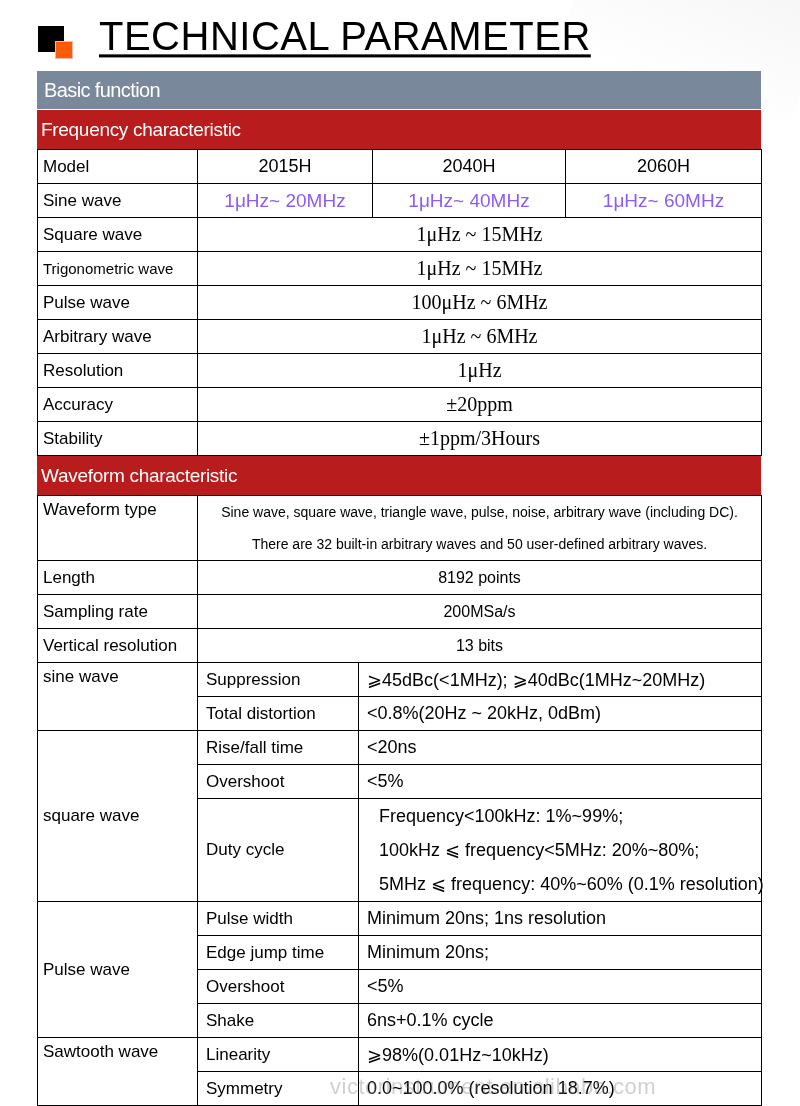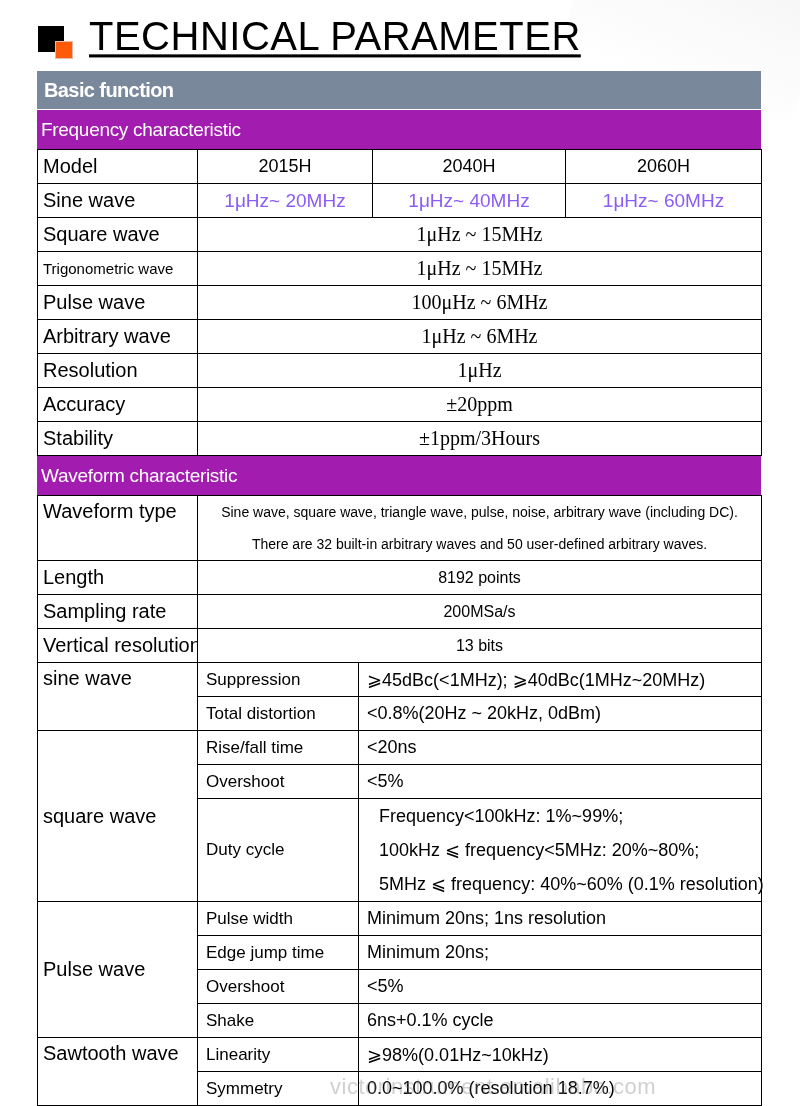--- a/index.html
+++ b/index.html
@@ -2,29 +2,29 @@
 <html><head>
   <meta charset="utf-8">
   <style>
     html, body { margin: 0; padding: 0; background: #ffffff; }
     body { width: 800px; height: 1106px; position: relative; overflow: hidden; font-family: "Liberation Sans", sans-serif; color: #000; }
     .bg-sheen { position: absolute; left: 560px; top: -40px; width: 260px; height: 160px; background: linear-gradient(200deg, #f3f3f3 0%, #ffffff 70%); transform: skewX(-20deg); }
     .title { position: absolute; left: 38px; top: 8px; height: 50px; display: flex; align-items: flex-end; }
     .title-icon { position: relative; width: 40px; height: 40px; }
     .title-icon .sq-black { position: absolute; left: 0; top: 8px; width: 26px; height: 26px; background: #000; }
     .title-icon .sq-orange { position: absolute; left: 17px; top: 23px; width: 18px; height: 18px; background: #ff5a08; border: 1px solid #e8b9a8; box-sizing: border-box; }
-    .title-text { font-family: "Liberation Sans", sans-serif; font-size: 40px; letter-spacing: 0.5px; text-decoration: underline; text-decoration-thickness: 3px; text-underline-offset: 4px; line-height: 44px; margin-left: 11px; transform: scaleY(1.02); }
+    .title-text { font-family: "Liberation Sans", sans-serif; font-size: 40px; letter-spacing: 0.5px; text-decoration: underline; text-decoration-thickness: 3px; text-underline-offset: 4px; line-height: 44px; margin-left: 21px; transform: scaleY(1.02); }
 
     .sheet { position: absolute; left: 37px; top: 71px; width: 724px; }
-    .band-dark { height: 38px; background: #7a889b; color: #fff; font-weight: bold; font-size: 20px; line-height: 38px; padding-left: 7px; border-bottom: 1px solid #fff; font-family: "Liberation Sans", sans-serif; transform-origin: left; letter-spacing: -0.6px; }
-    .band-light { height: 39px; background: #a21caf; color: #fff; font-size: 19px; line-height: 40px; padding-left: 4px; letter-spacing: -0.3px; }
+    .band-dark { height: 38px; background: #7a889b; color: #fff; font-weight: normal; font-size: 20px; line-height: 38px; padding-left: 7px; border-bottom: 1px solid #fff; font-family: "Liberation Sans", sans-serif; transform-origin: left; letter-spacing: -0.6px; }
+    .band-light { height: 39px; background: #b91c1c; color: #fff; font-size: 19px; line-height: 40px; padding-left: 4px; letter-spacing: -0.3px; }
 
     table { border-collapse: collapse; width: 724px; table-layout: fixed; }
     td { border: 1px solid #000; padding: 0 6px; font-size: 18px; height: 33px; vertical-align: middle; }
-    td.lbl { text-align: left; font-size: 20px; padding-left: 5px; }
+    td.lbl { text-align: left; font-size: 17px; padding-left: 5px; }
     td.lbl.small { font-size: 15px; }
     td.val { text-align: center; font-family: "Liberation Serif", serif; font-size: 20px; }
     td.ctr { text-align: center; font-size: 18px; }
     td.red { color: #8b5cf6; text-align: center; font-size: 19px; }
     td.sub { font-size: 17px; padding-left: 8px; }
     td.spec { font-size: 18px; padding-left: 8px; white-space: nowrap; }
     .wt { font-size: 14px; text-align: center; line-height: 32px; padding: 0 2px; }
     .dc div { line-height: 34px; white-space: nowrap; margin-left: 12px; }
     td.top { vertical-align: top; padding-top: 4px; }
     .watermark { position: absolute; left: 330px; top: 1074px; font-size: 22px; color: rgba(120,120,120,0.35); letter-spacing: 0.5px; pointer-events: none; }

